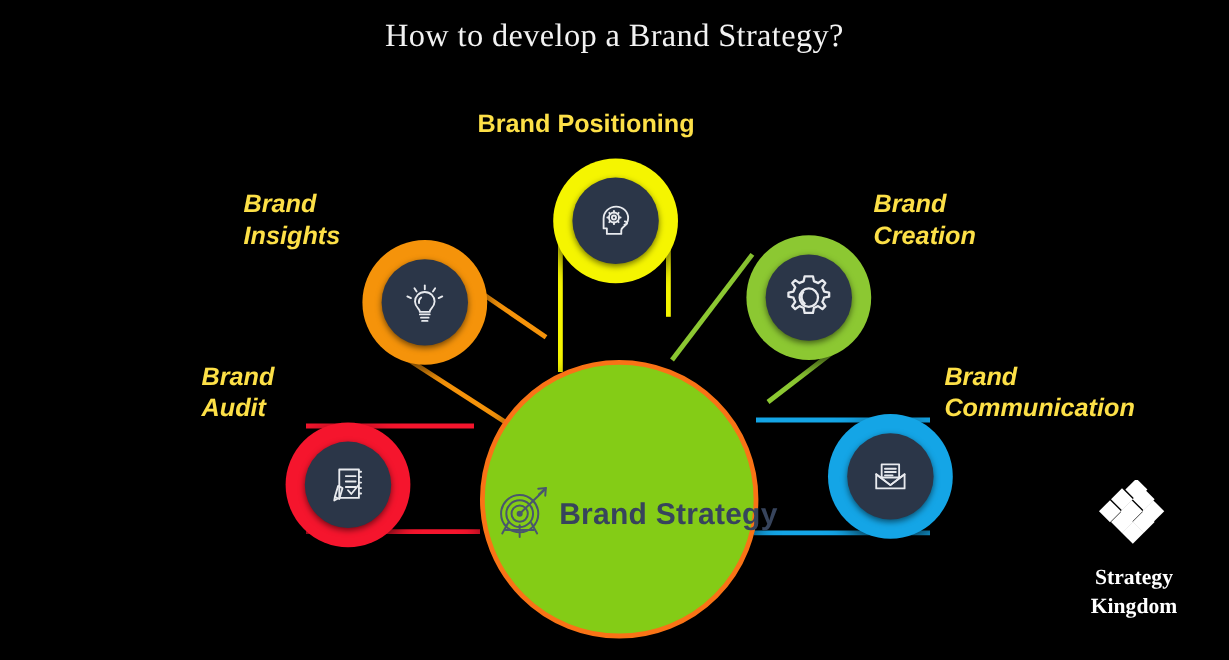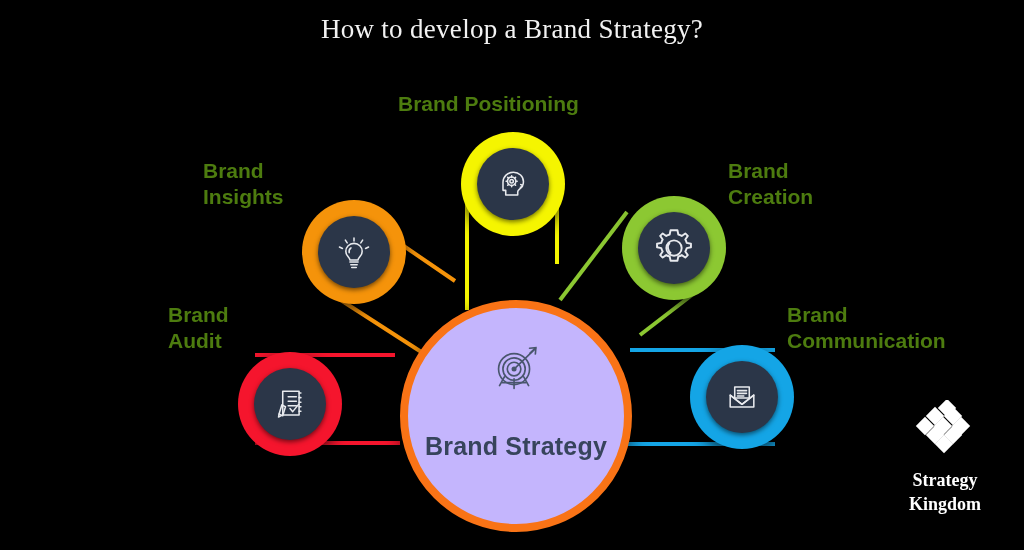--- a/index.html
+++ b/index.html
@@ -68,50 +68,50 @@
   .node .inner svg { display: block; }
 
   
   #hub {
     position: absolute;
     left: 400px;
     top: 300px;
     width: 232px;
     height: 232px;
     border-radius: 50%;
-    background: #c4b5fd;
-    border: 8px solid #f97316;
+    background: #84cc16;
+    border: 4px solid #f97316;
     box-sizing: border-box;
     box-shadow: 0 6px 18px rgba(0,0,0,0.6);
     display: flex;
-    flex-direction: column;
+    flex-direction: row;
     align-items: center;
   }
   #hub .hub-icon {
     margin-top: 32px;
   }
   #hub .hub-label {
     margin-top: 26px;
     font-size: 25px;
     font-weight: bold;
     color: #37445c;
     letter-spacing: 0.2px;
     white-space: nowrap;
   }
 
   
   .node-label {
     position: absolute;
-    color: #4d7c0f;
+    color: #fde047;
     font-size: 21px;
     font-weight: bold;
     line-height: 1.26;
     white-space: pre-line;
   }
-  .lbl-left  { text-align: left; }
+  .lbl-left  { text-align: left; font-style: italic; }
   .lbl-center{ text-align: center; }
 
   
   #brand-logo {
     position: absolute;
     left: 880px;
     top: 400px;
     width: 130px;
     text-align: center;
   }

